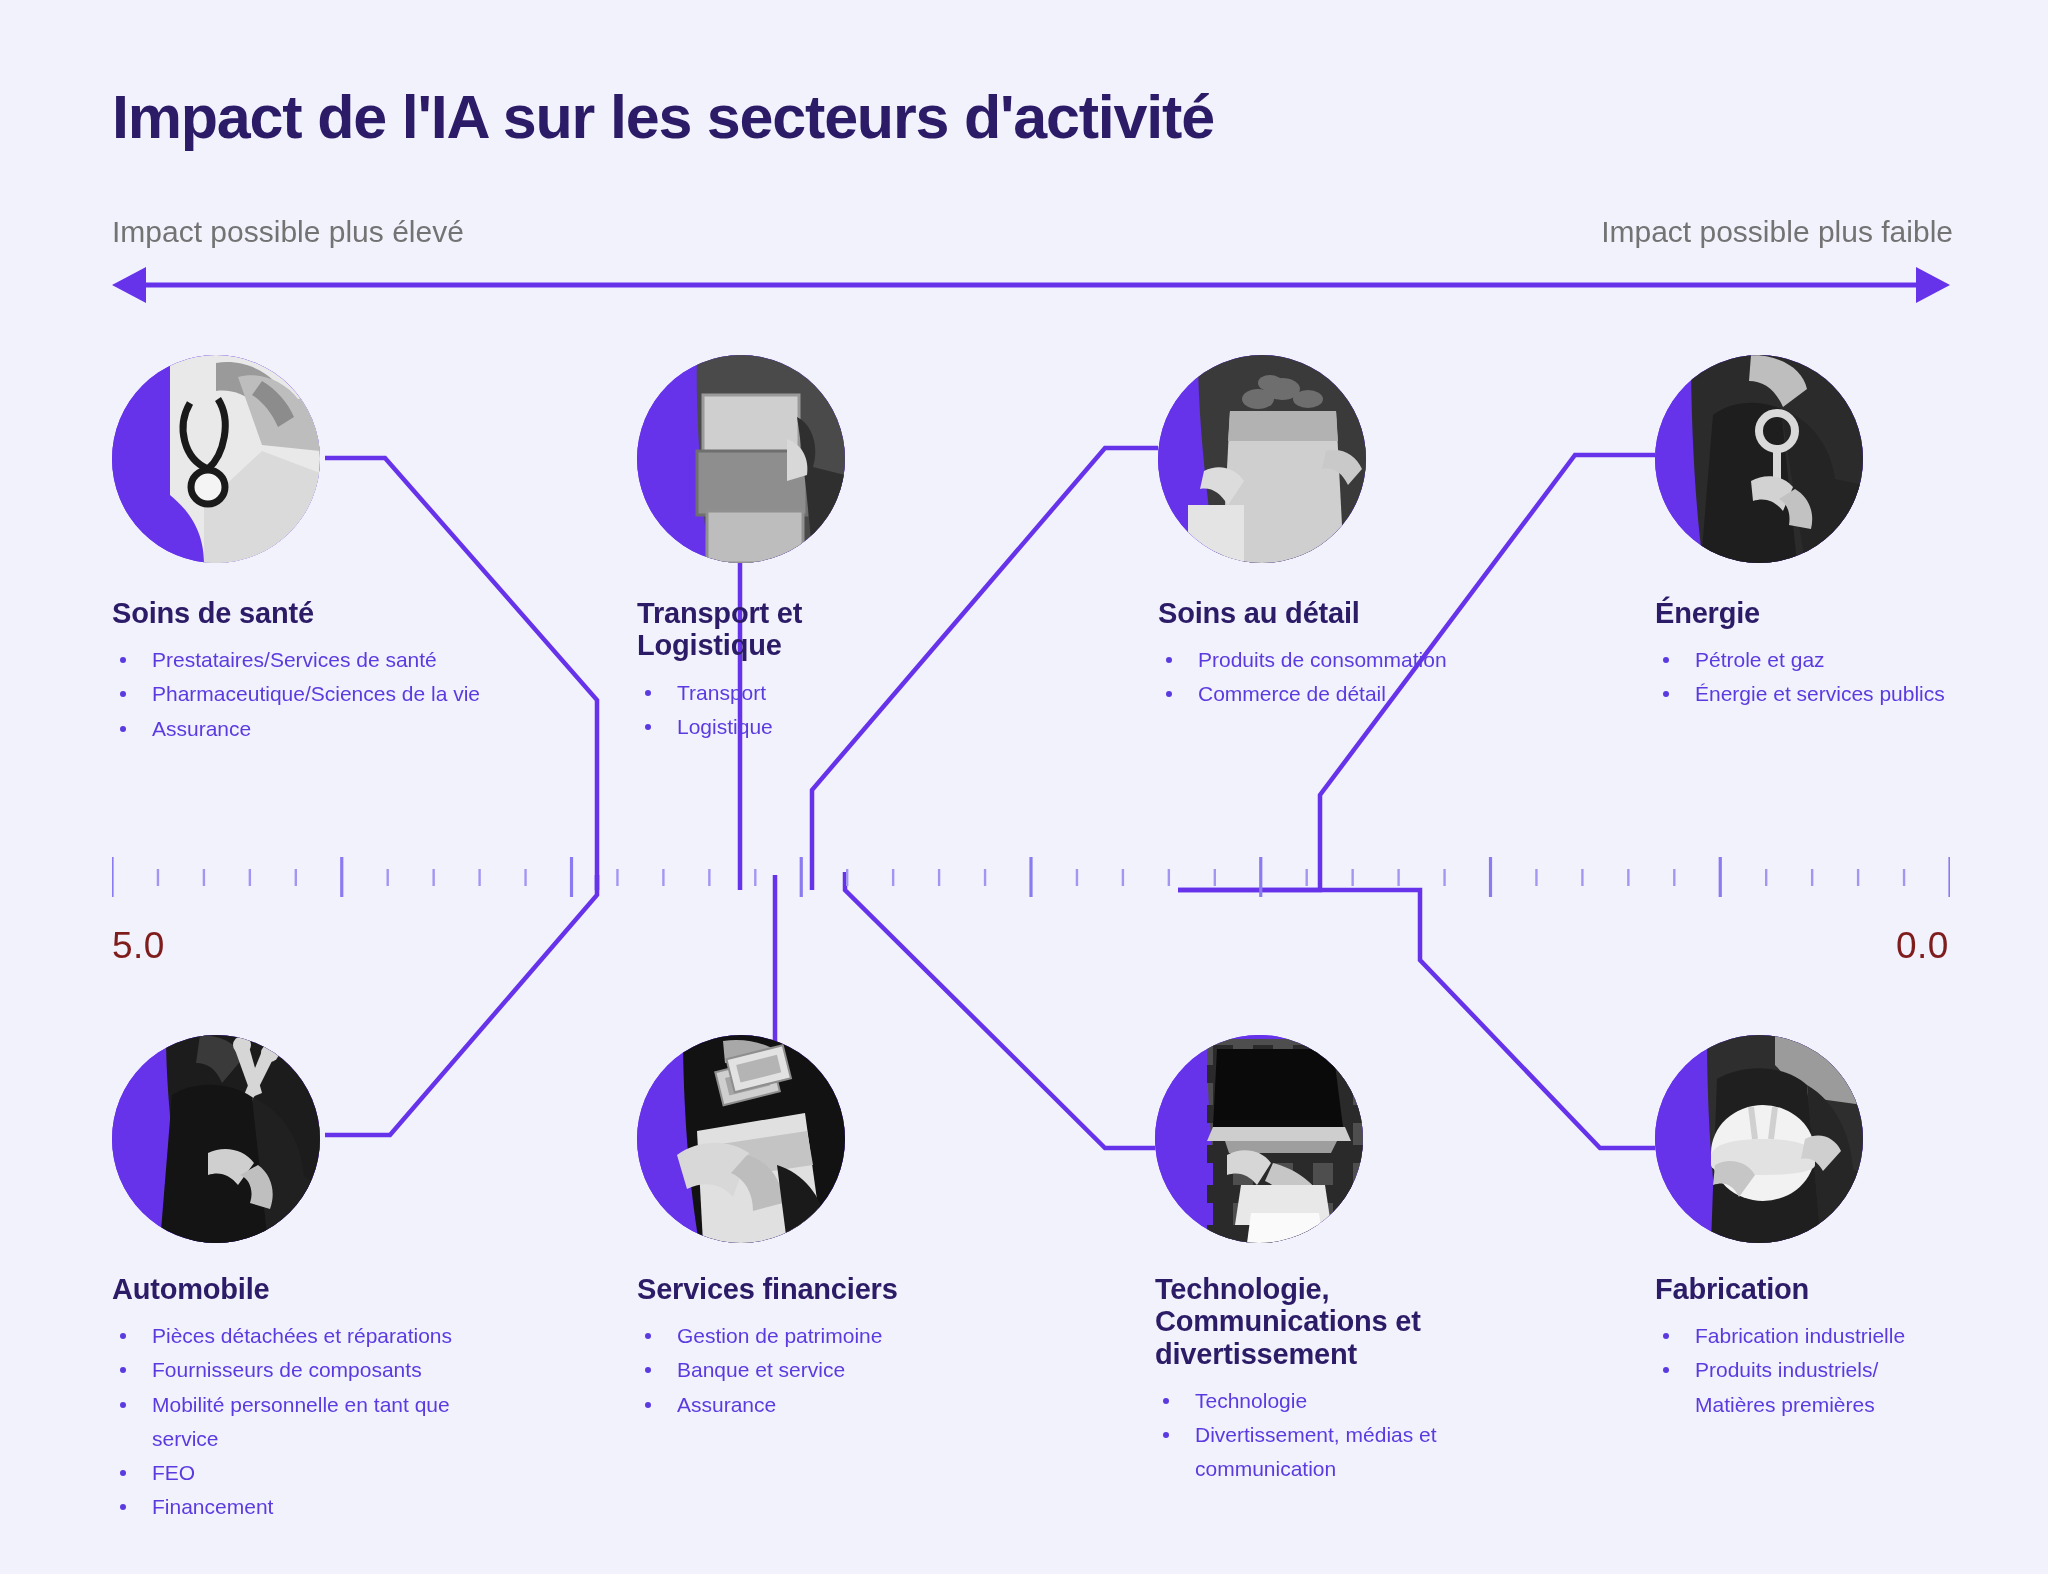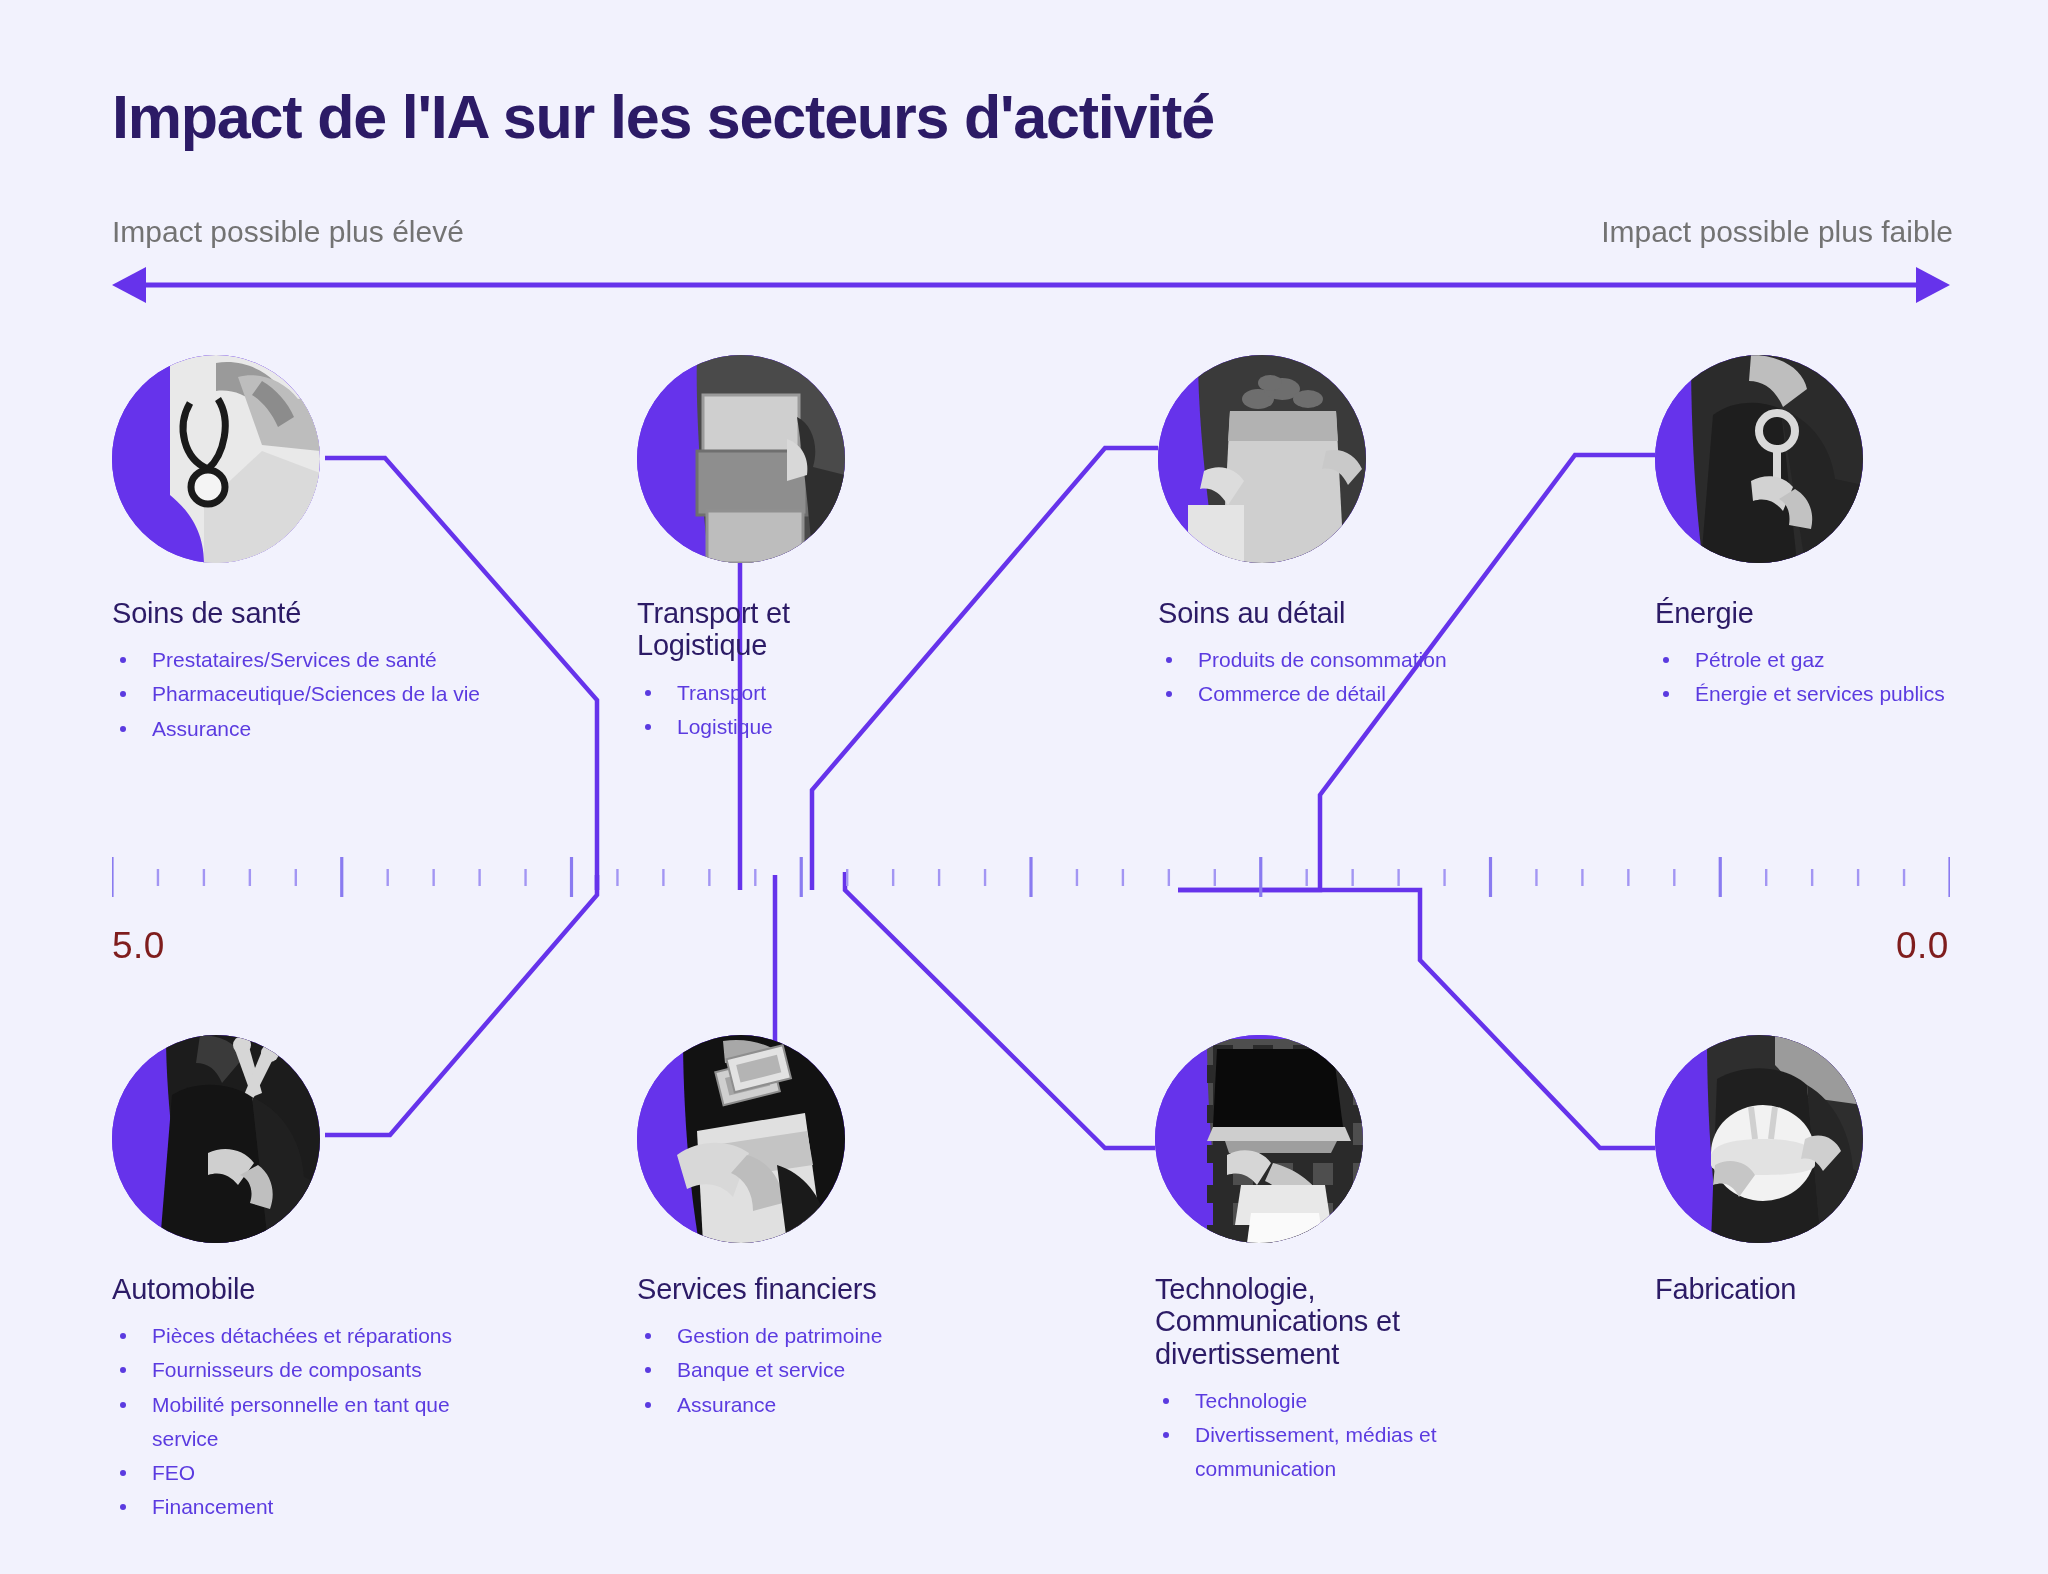--- a/index.html
+++ b/index.html
@@ -91,21 +91,21 @@
     height: 208px;
     border-radius: 50%;
     overflow: hidden;
     background: #6633EB;
   }
   .avatar svg { display: block; width: 208px; height: 208px; }
 
   .sector-title {
     margin-top: 34px;
     font-size: 29px;
-    font-weight: 400;
+    font-weight: 700;
     color: #2C1B66;
     line-height: 1.12;
     letter-spacing: -0.2px;
   }
   .sector-list {
     margin: 14px 0 0 0;
     padding: 0;
     list-style: none;
   }
   .sector-list li {
@@ -399,15 +399,19 @@
         <path d="M62 44 C90 28 130 30 152 50 L166 208 H56 Z" fill="#1F1F1F"></path>
         <path d="M152 50 C180 66 196 100 198 134 L208 140 V208 H166 Z" fill="#262626"></path>
         <ellipse cx="108" cy="118" rx="52" ry="48" fill="#F2F2F2"></ellipse>
         <path d="M56 122 C56 110 76 104 108 104 C140 104 160 110 160 122 L160 130 C160 136 140 140 108 140 C76 140 56 136 56 130 Z" fill="#E2E2E2"></path>
         <path d="M96 72 L100 104 M120 72 L116 104" stroke="#D0D0D0" stroke-width="6" fill="none"></path>
         <path d="M150 104 C164 96 180 102 186 116 L168 136 C162 126 156 122 146 124 Z" fill="#CFCFCF"></path>
         <path d="M60 130 C74 122 92 126 100 140 L84 162 C78 150 70 146 58 150 Z" fill="#C6C6C6"></path>
       </svg>
     </div>
     <div class="sector-title">Fabrication</div>
+    <ul class="sector-list">
+      <li>Fabrication industrielle</li>
+      <li>Produits industriels/ Matières premières</li>
+    </ul>
   </div>
 
 </div>
 
 </body></html>

